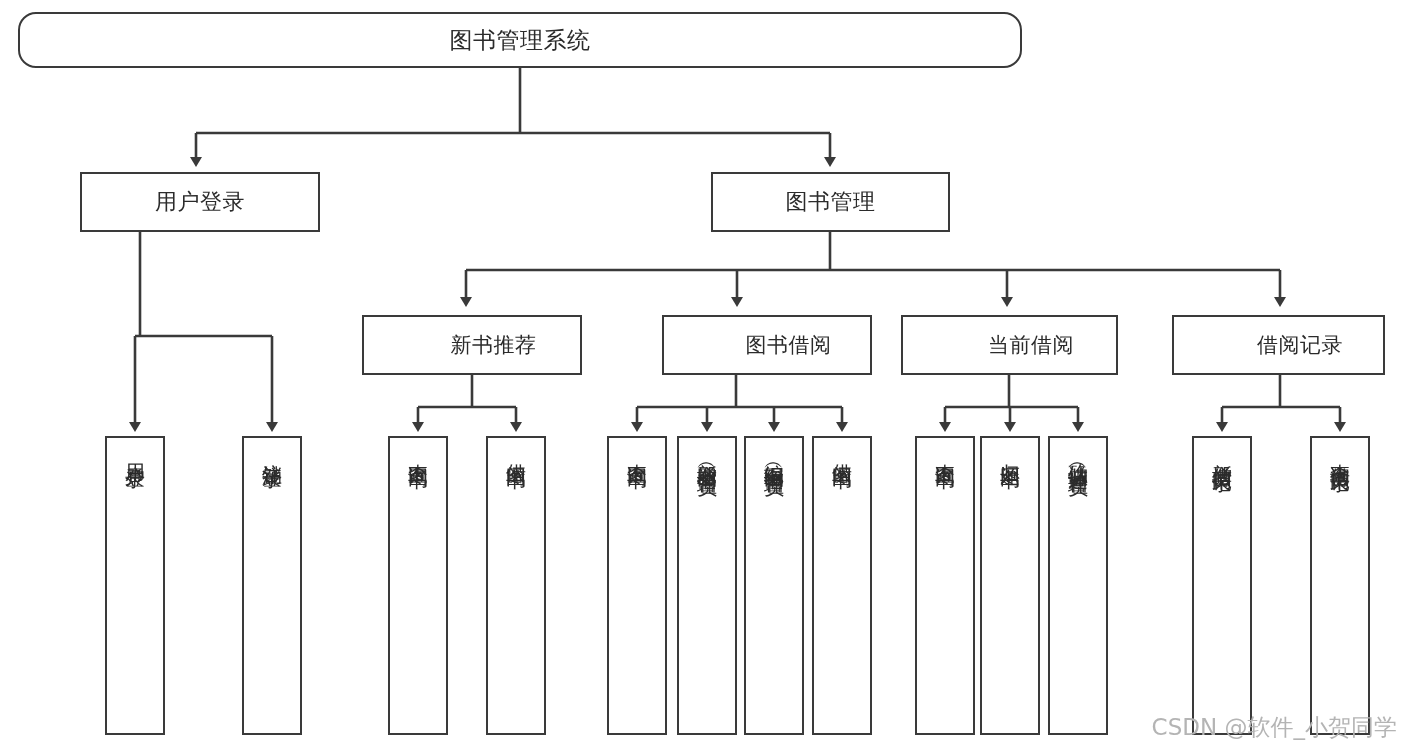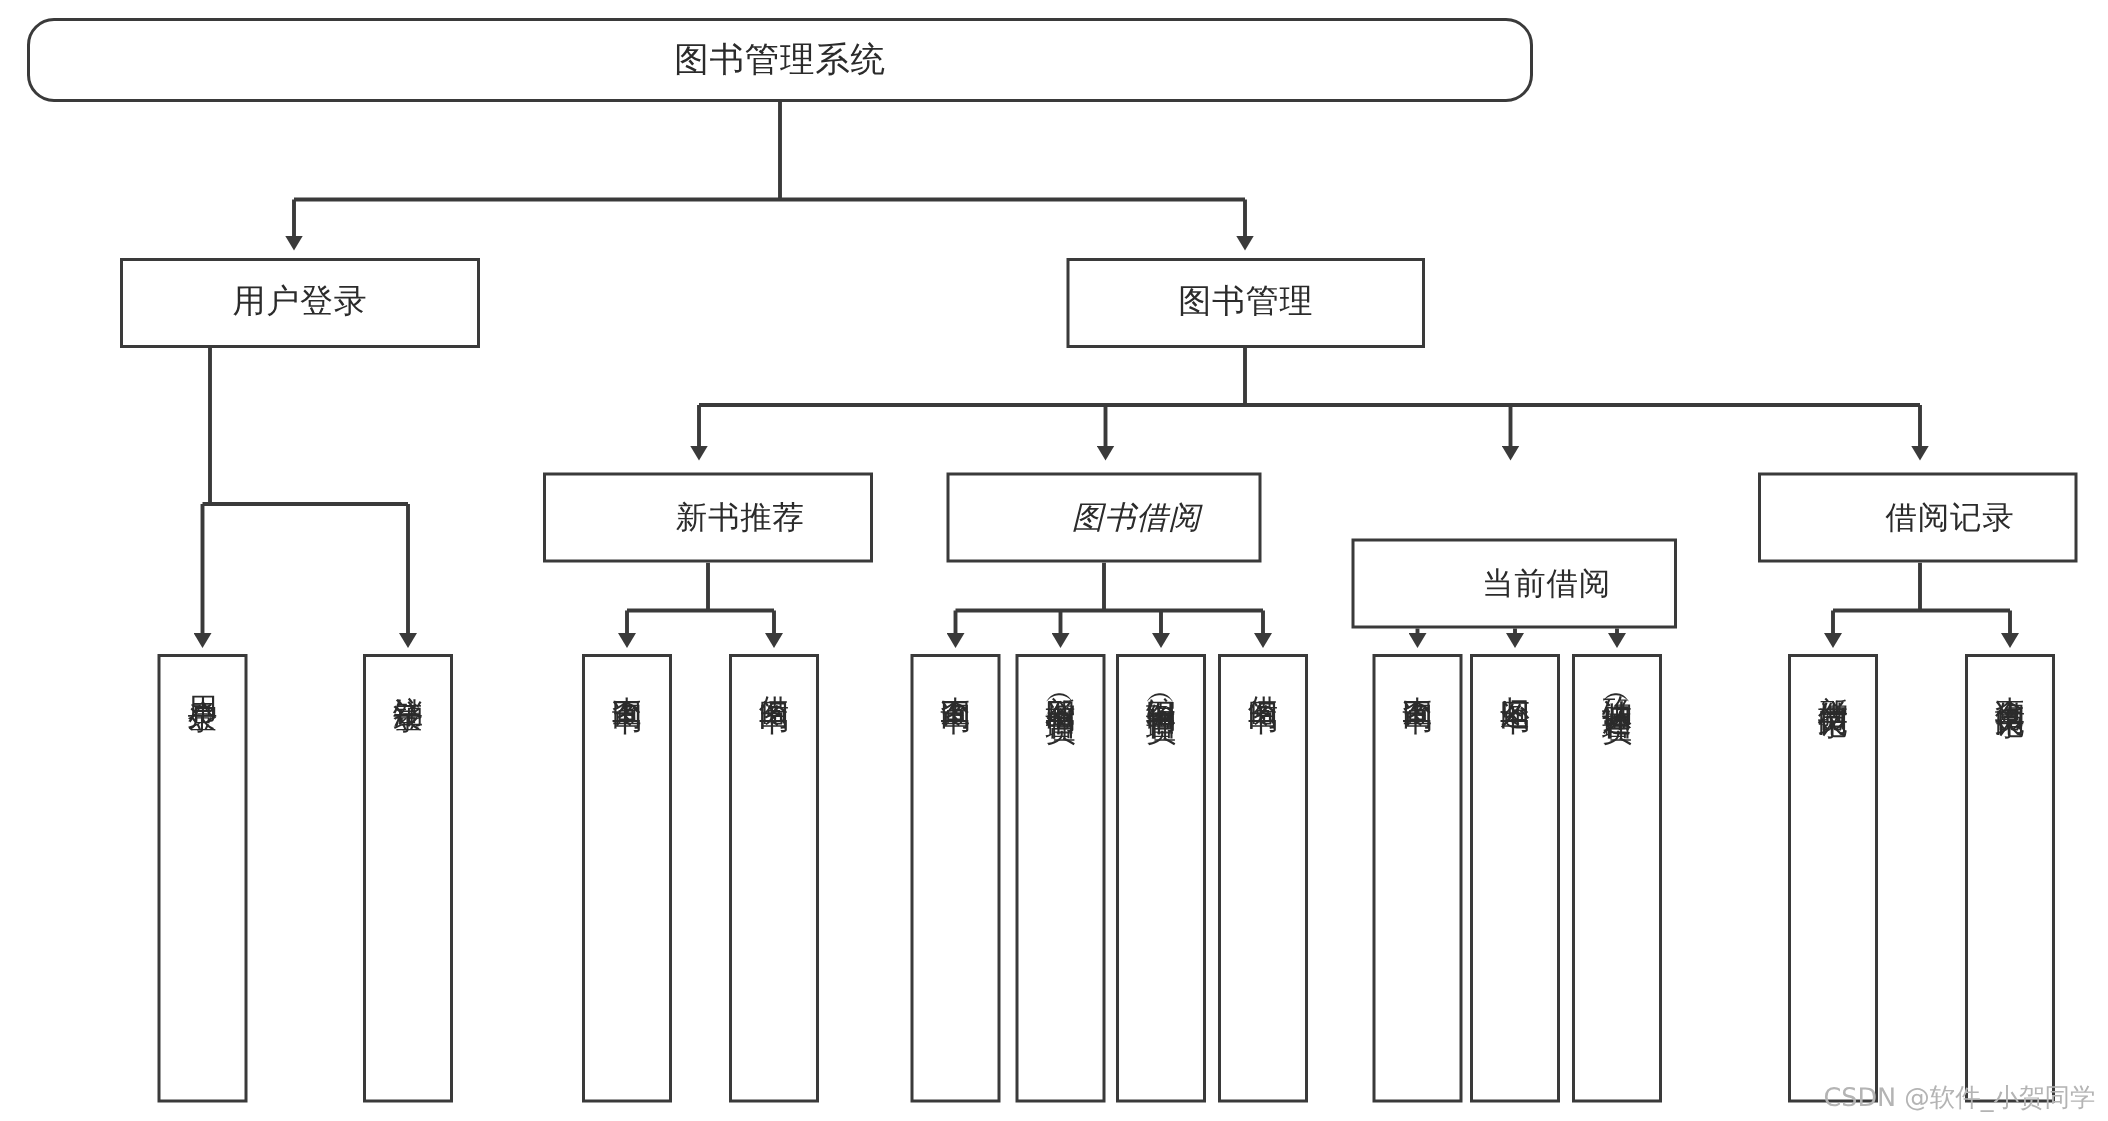--- a/index.html
+++ b/index.html
@@ -60,21 +60,21 @@
     writing-mode: vertical-rl;
     text-orientation: upright;
     line-height: 1.05;
     letter-spacing: 2px;
     white-space: nowrap;
   }
   #watermark {
     position: absolute;
     right: 8px;
     bottom: 4px;
-    font-size: 17px;
+    font-size: 23px;
     color: #b4b4b4;
     z-index: 3;
     white-space: nowrap;
     font-family: "DejaVu Sans", "Liberation Sans", sans-serif;
   }
 </style>
 </head>
 <body>
 
 <div id="diagram-root">
@@ -136,24 +136,24 @@
   <div class="node level2" style="left:80px; top:172px; width:240px; height:60px;">
     <span class="node-label">用户登录</span>
   </div>
   <div class="node level2" style="left:711px; top:172px; width:239px; height:60px;">
     <span class="node-label">图书管理</span>
   </div>
 
   <div class="node level3" style="left:362px; top:315px; width:220px; height:60px;">
     <span class="node-label">新书推荐</span>
   </div>
-  <div class="node level3" style="left:631px; top:315px; width:210px; height:60px;font-style:italic;">
+  <div class="node level3" style="left:662px; top:315px; width:210px; height:60px;">
     <span class="node-label">图书借阅</span>
   </div>
-  <div class="node level3" style="left:901px; top:315px; width:217px; height:60px;margin-top:44px;">
+  <div class="node level3" style="left:901px; top:315px; width:217px; height:60px;">
     <span class="node-label">当前借阅</span>
   </div>
   <div class="node level3" style="left:1172px; top:315px; width:213px; height:60px;">
     <span class="node-label">借阅记录</span>
   </div>
 
   <div class="node leaf" style="left:105px; top:436px; width:60px; height:299px;">
     <span class="node-label">用户登录</span>
   </div>
   <div class="node leaf" style="left:242px; top:436px; width:60px; height:299px;">

